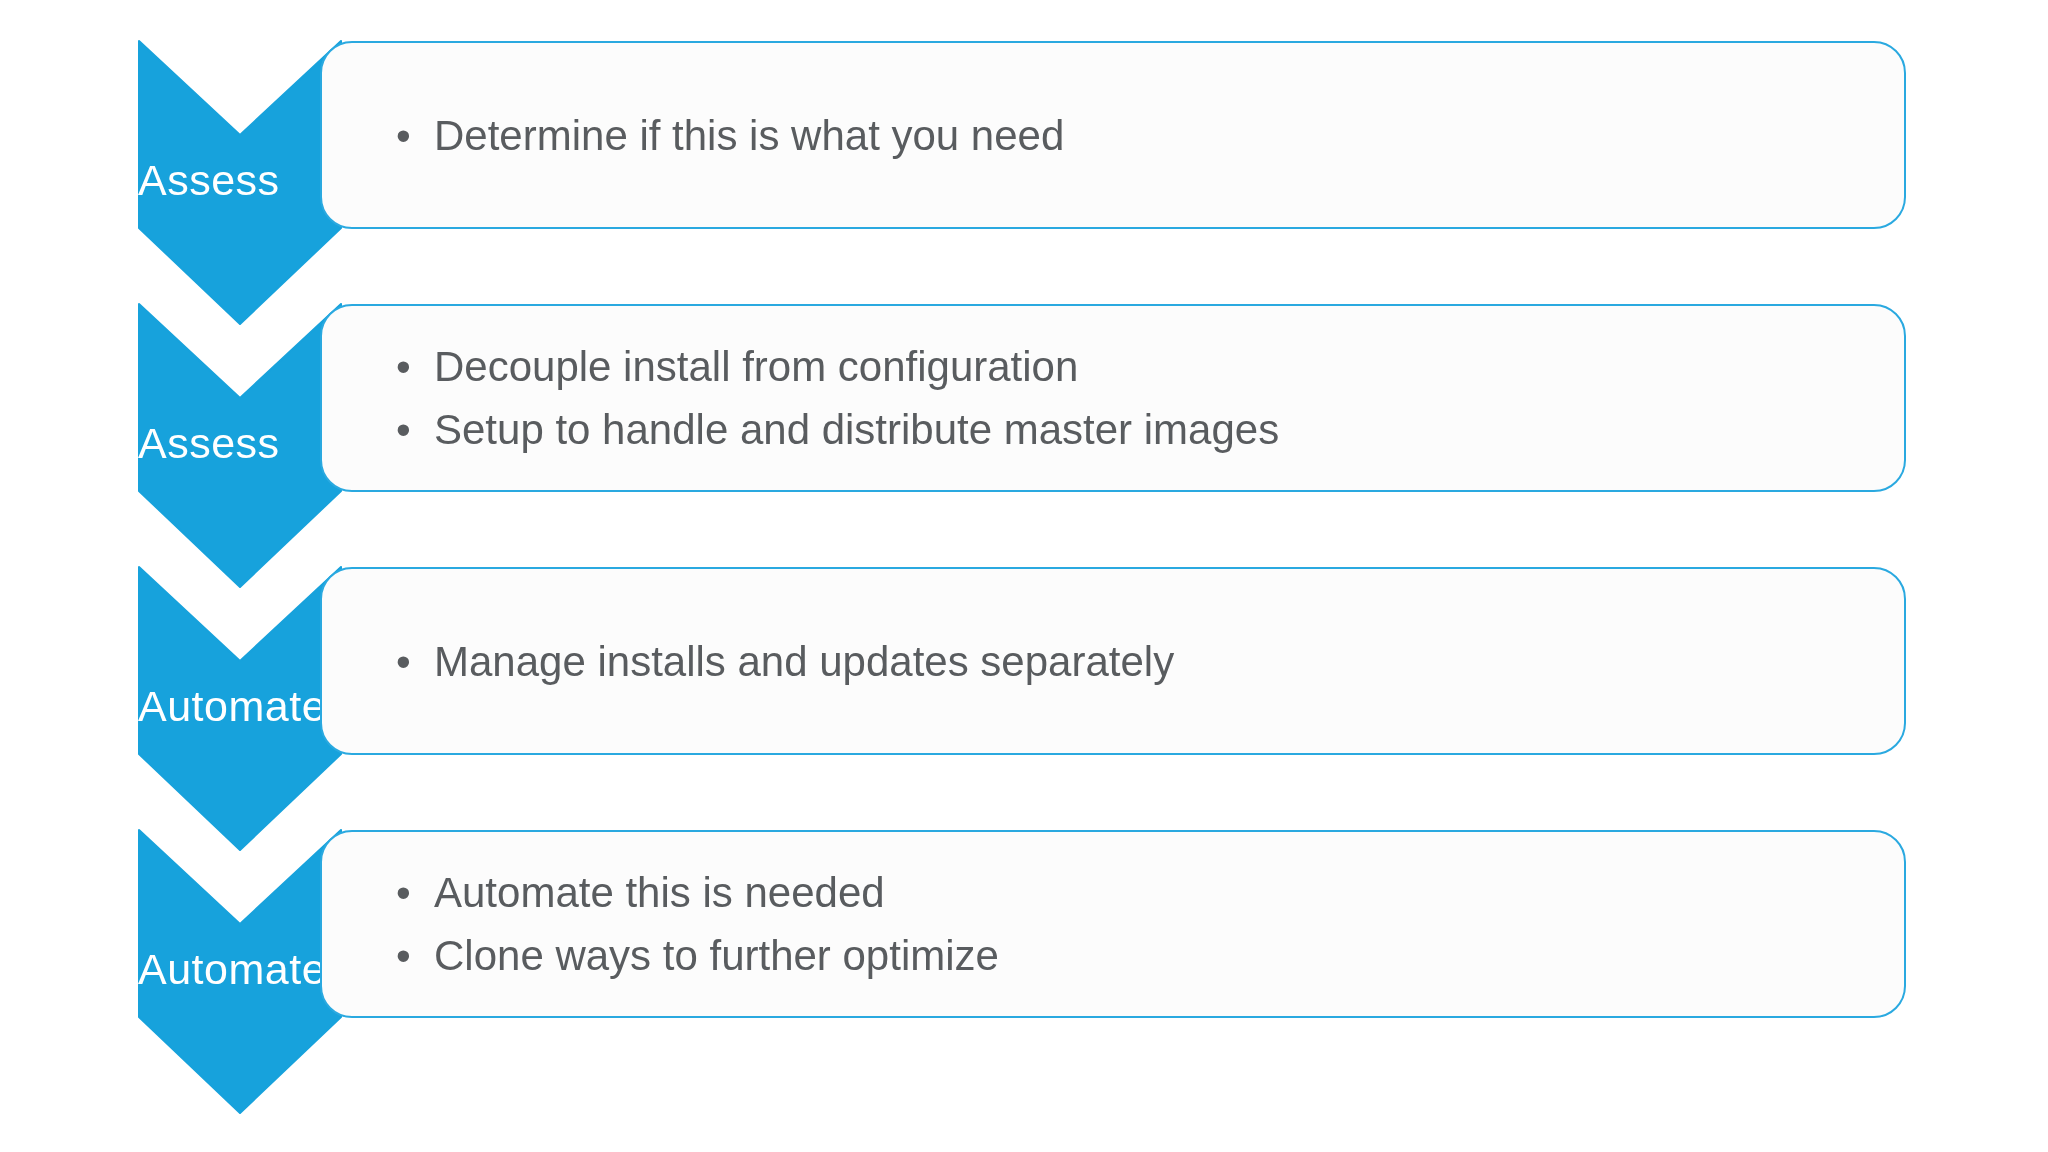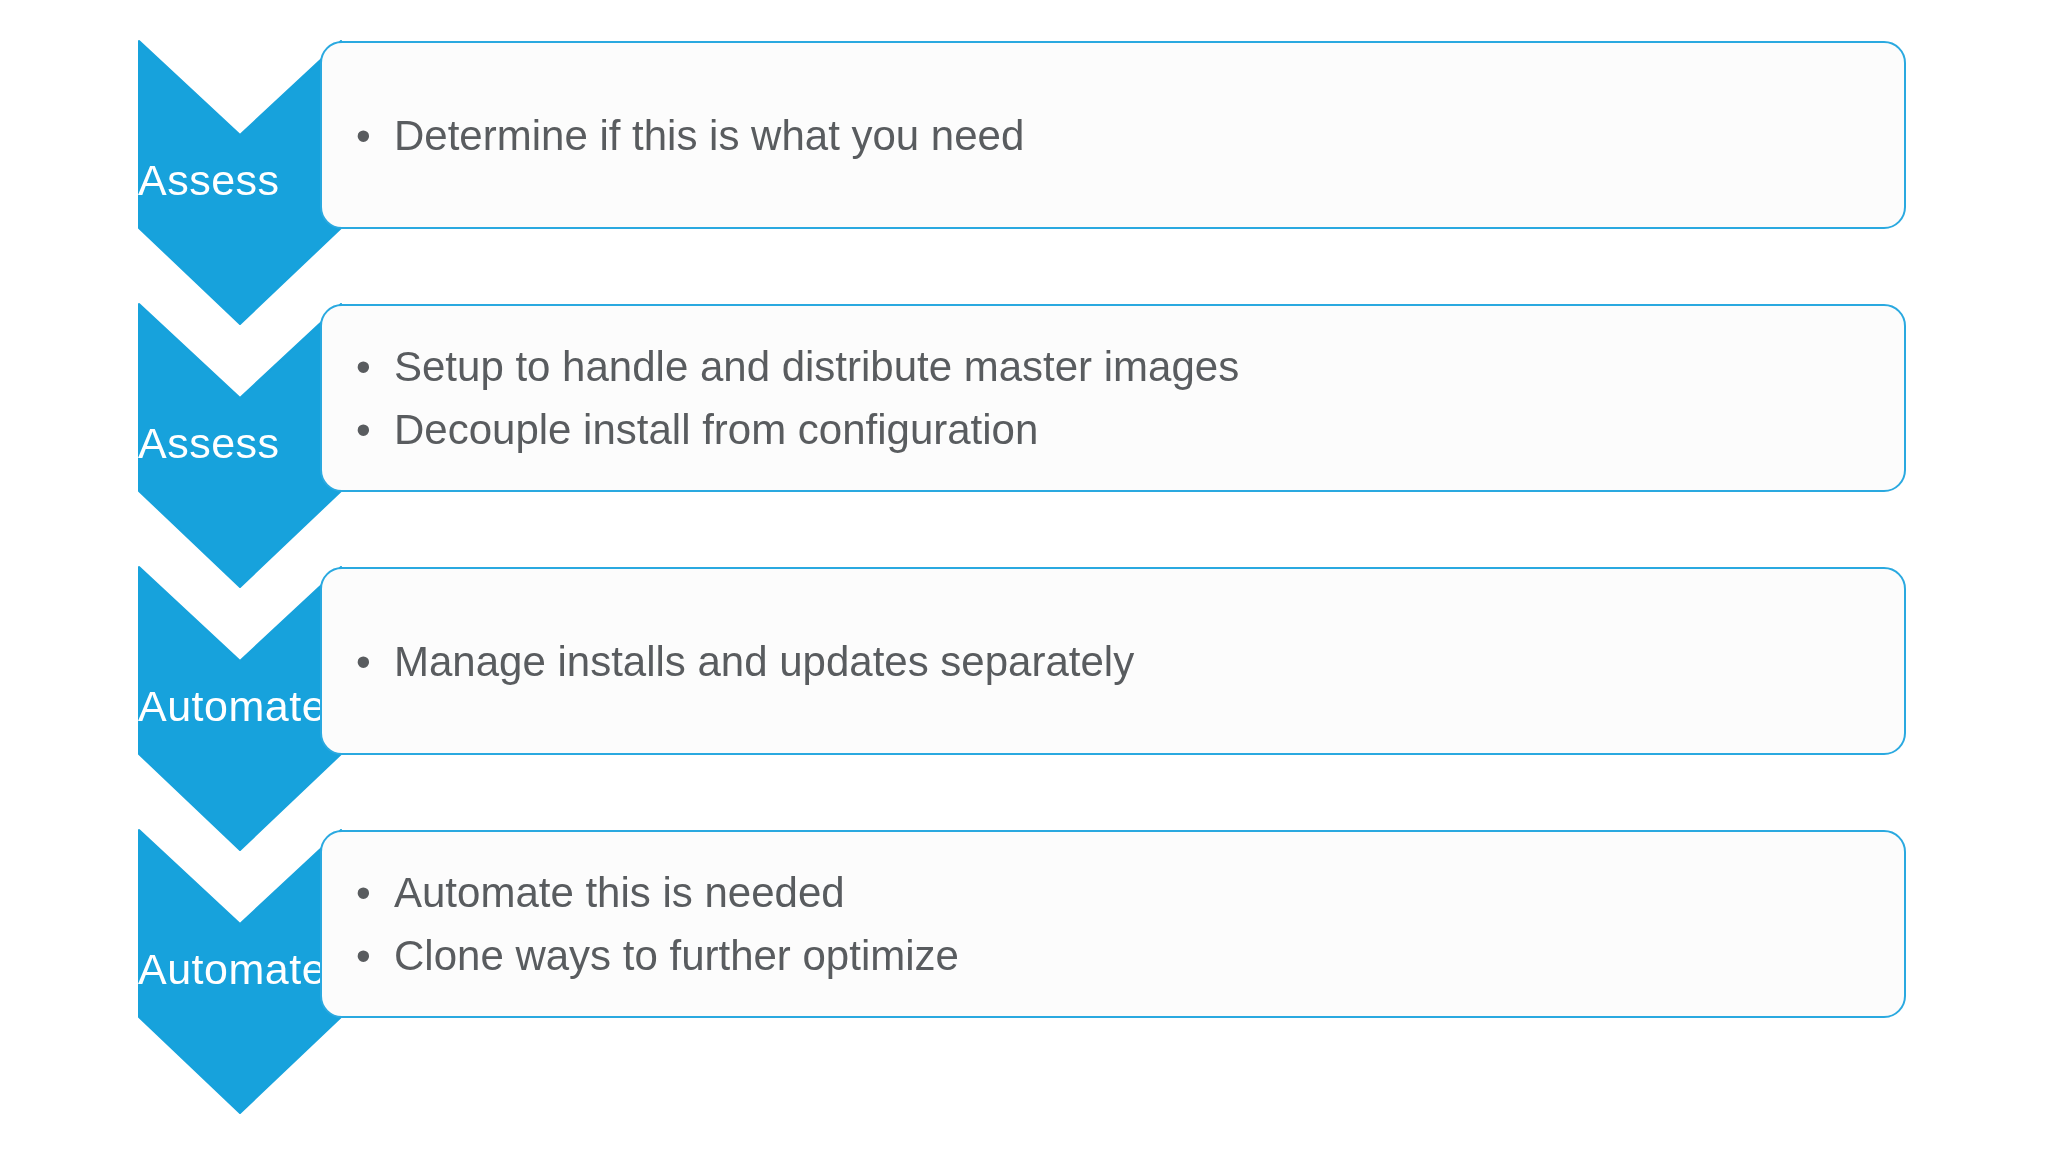--- a/index.html
+++ b/index.html
@@ -56,25 +56,25 @@
     letter-spacing: 0.5px;
   }
   .content-box {
     position: absolute;
     left: 320px;               
     top: 1px;
     width: 1586px;             
     height: 188px;
     background: var(--box-fill);
     border: 2px solid var(--box-border);
-    border-radius: 22px;
+    border-radius: 32px;
     display: flex;
     flex-direction: column;
     justify-content: center;
-    padding-left: 72px;        
+    padding-left: 112px;        
   }
   .bullets { list-style: none; }
   .bullets li {
     position: relative;
     color: var(--body-text);
     font-size: 42px;
     line-height: 63px;
     padding-left: 0;
     white-space: nowrap;
   }
@@ -103,22 +103,22 @@
     </div>
   </div>
 
   <div class="step" style="top:303px">
     <svg class="chevron-svg" viewBox="0 0 204 285" aria-hidden="true">
       <polygon points="1,1 102,95 203,1 203,188 102,284 1,188"></polygon>
     </svg>
     <div class="chevron-label">Assess</div>
     <div class="content-box">
       <ul class="bullets">
+        <li>Decouple install from configuration</li>
         <li>Setup to handle and distribute master images</li>
-        <li>Decouple install from configuration</li>
       </ul>
     </div>
   </div>
 
   <div class="step" style="top:566px">
     <svg class="chevron-svg" viewBox="0 0 204 285" aria-hidden="true">
       <polygon points="1,1 102,95 203,1 203,188 102,284 1,188"></polygon>
     </svg>
     <div class="chevron-label">Automate</div>
     <div class="content-box">

